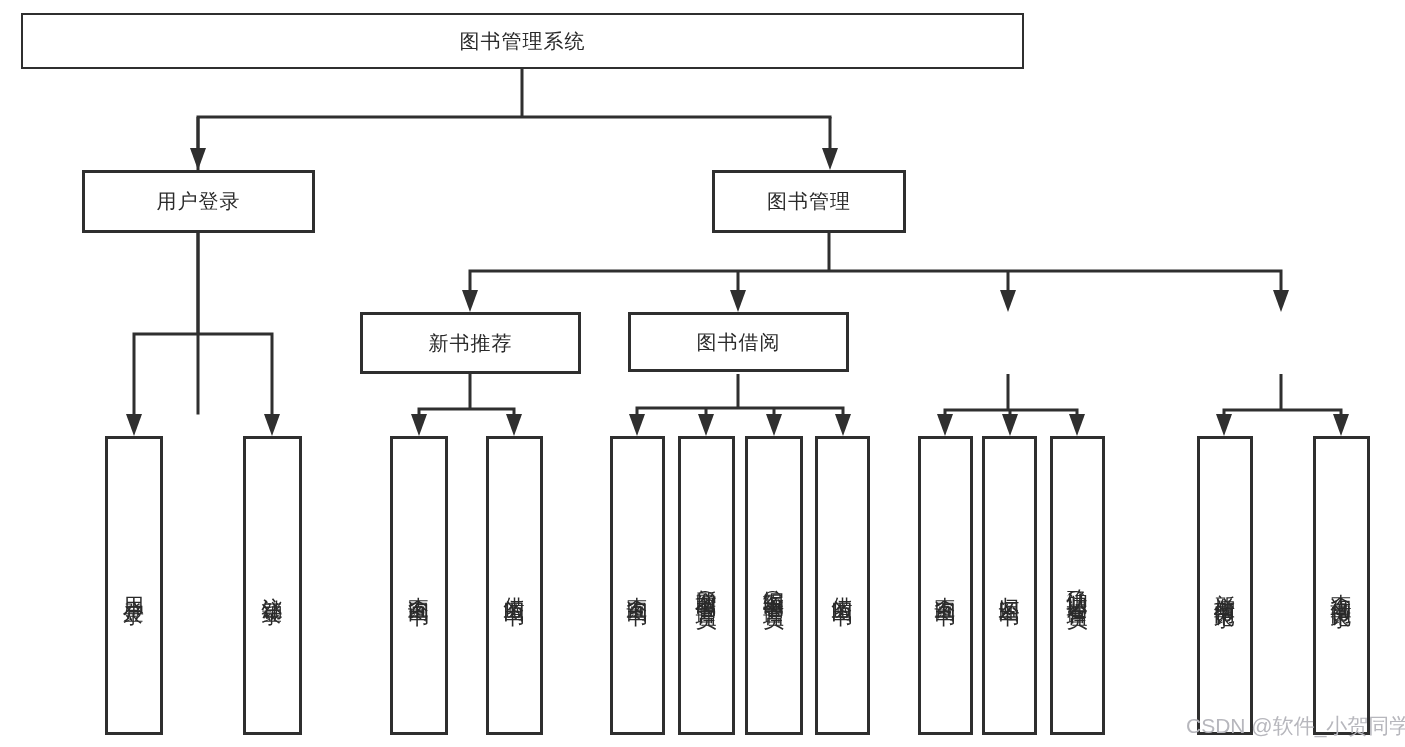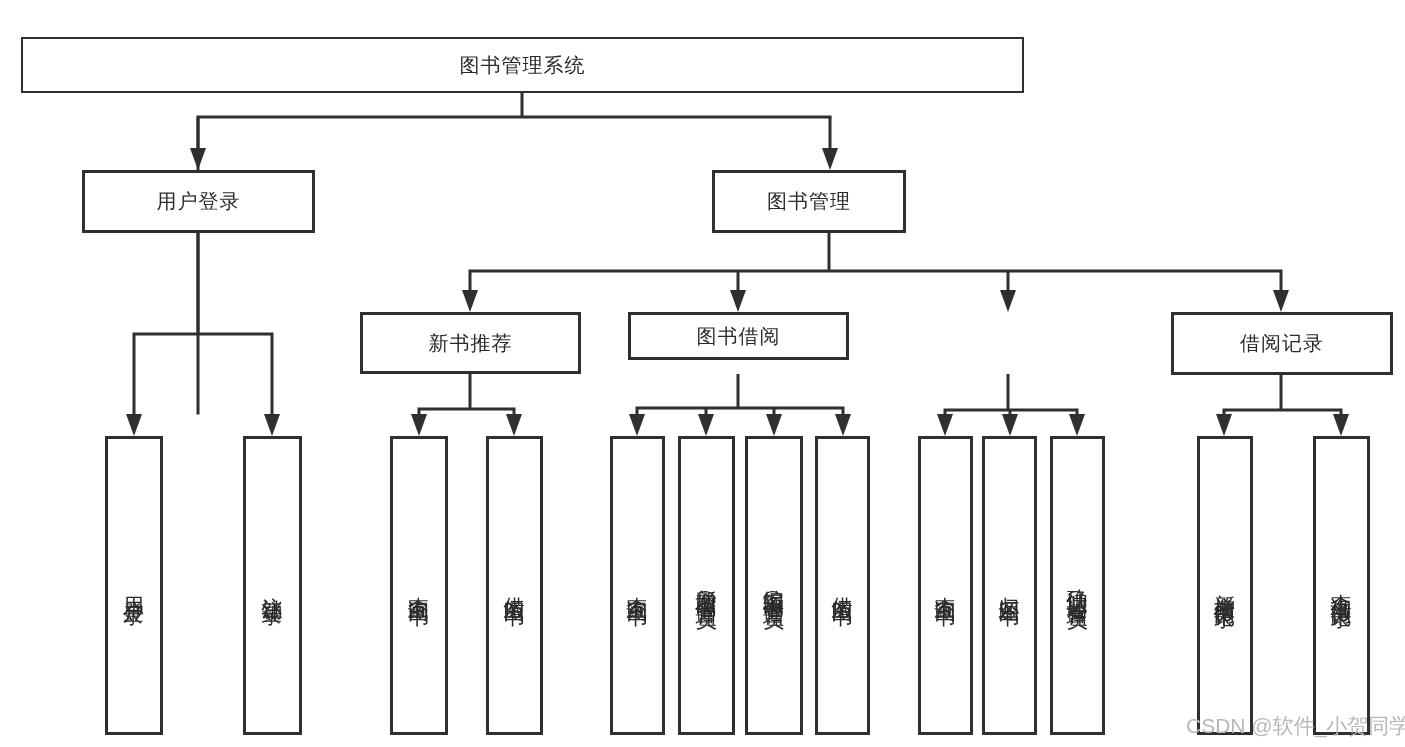--- a/index.html
+++ b/index.html
@@ -35,21 +35,21 @@
   .box{
     position:absolute;
     box-sizing:border-box;
     background:#ffffff;
     border:3px solid var(--line);
     display:flex;
     align-items:center;
     justify-content:center;
     color:var(--text);
   }
-  .box.root{border-width:2px;margin-top:24px;}
+  .box.root{border-width:2px;}
   .box.h span{
     font-size:20px;
     letter-spacing:1px;
     white-space:nowrap;
   }
   .box.v span{
     writing-mode:vertical-rl;
     text-orientation:mixed;
     font-size:21px;
     letter-spacing:3px;
@@ -128,25 +128,22 @@
   <div class="box h" style="left:82px;top:170px;width:233px;height:63px;">
     <span>用户登录</span>
   </div>
   <div class="box h" style="left:712px;top:170px;width:194px;height:63px;">
     <span>图书管理</span>
   </div>
 
   <div class="box h" style="left:360px;top:312px;width:221px;height:62px;align-items:center;">
     <span>新书推荐</span>
   </div>
-  <div class="box h" style="left:628px;top:312px;width:221px;height:48px;">
+  <div class="box h" style="left:628px;top:312px;width:221px;height:60px;">
     <span>图书借阅</span>
-  </div>
-  <div class="box h" style="left:1171px;top:312px;width:222px;height:63px;">
-    <span>借阅记录</span>
   </div>
 
   <div class="box v" style="left:105px;top:436px;width:58px;height:299px;">
     <span>用户登录</span>
   </div>
   <div class="box v" style="left:243px;top:436px;width:59px;height:299px;">
     <span>注销登录</span>
   </div>
 
   <div class="box v" style="left:390px;top:436px;width:58px;height:299px;">

